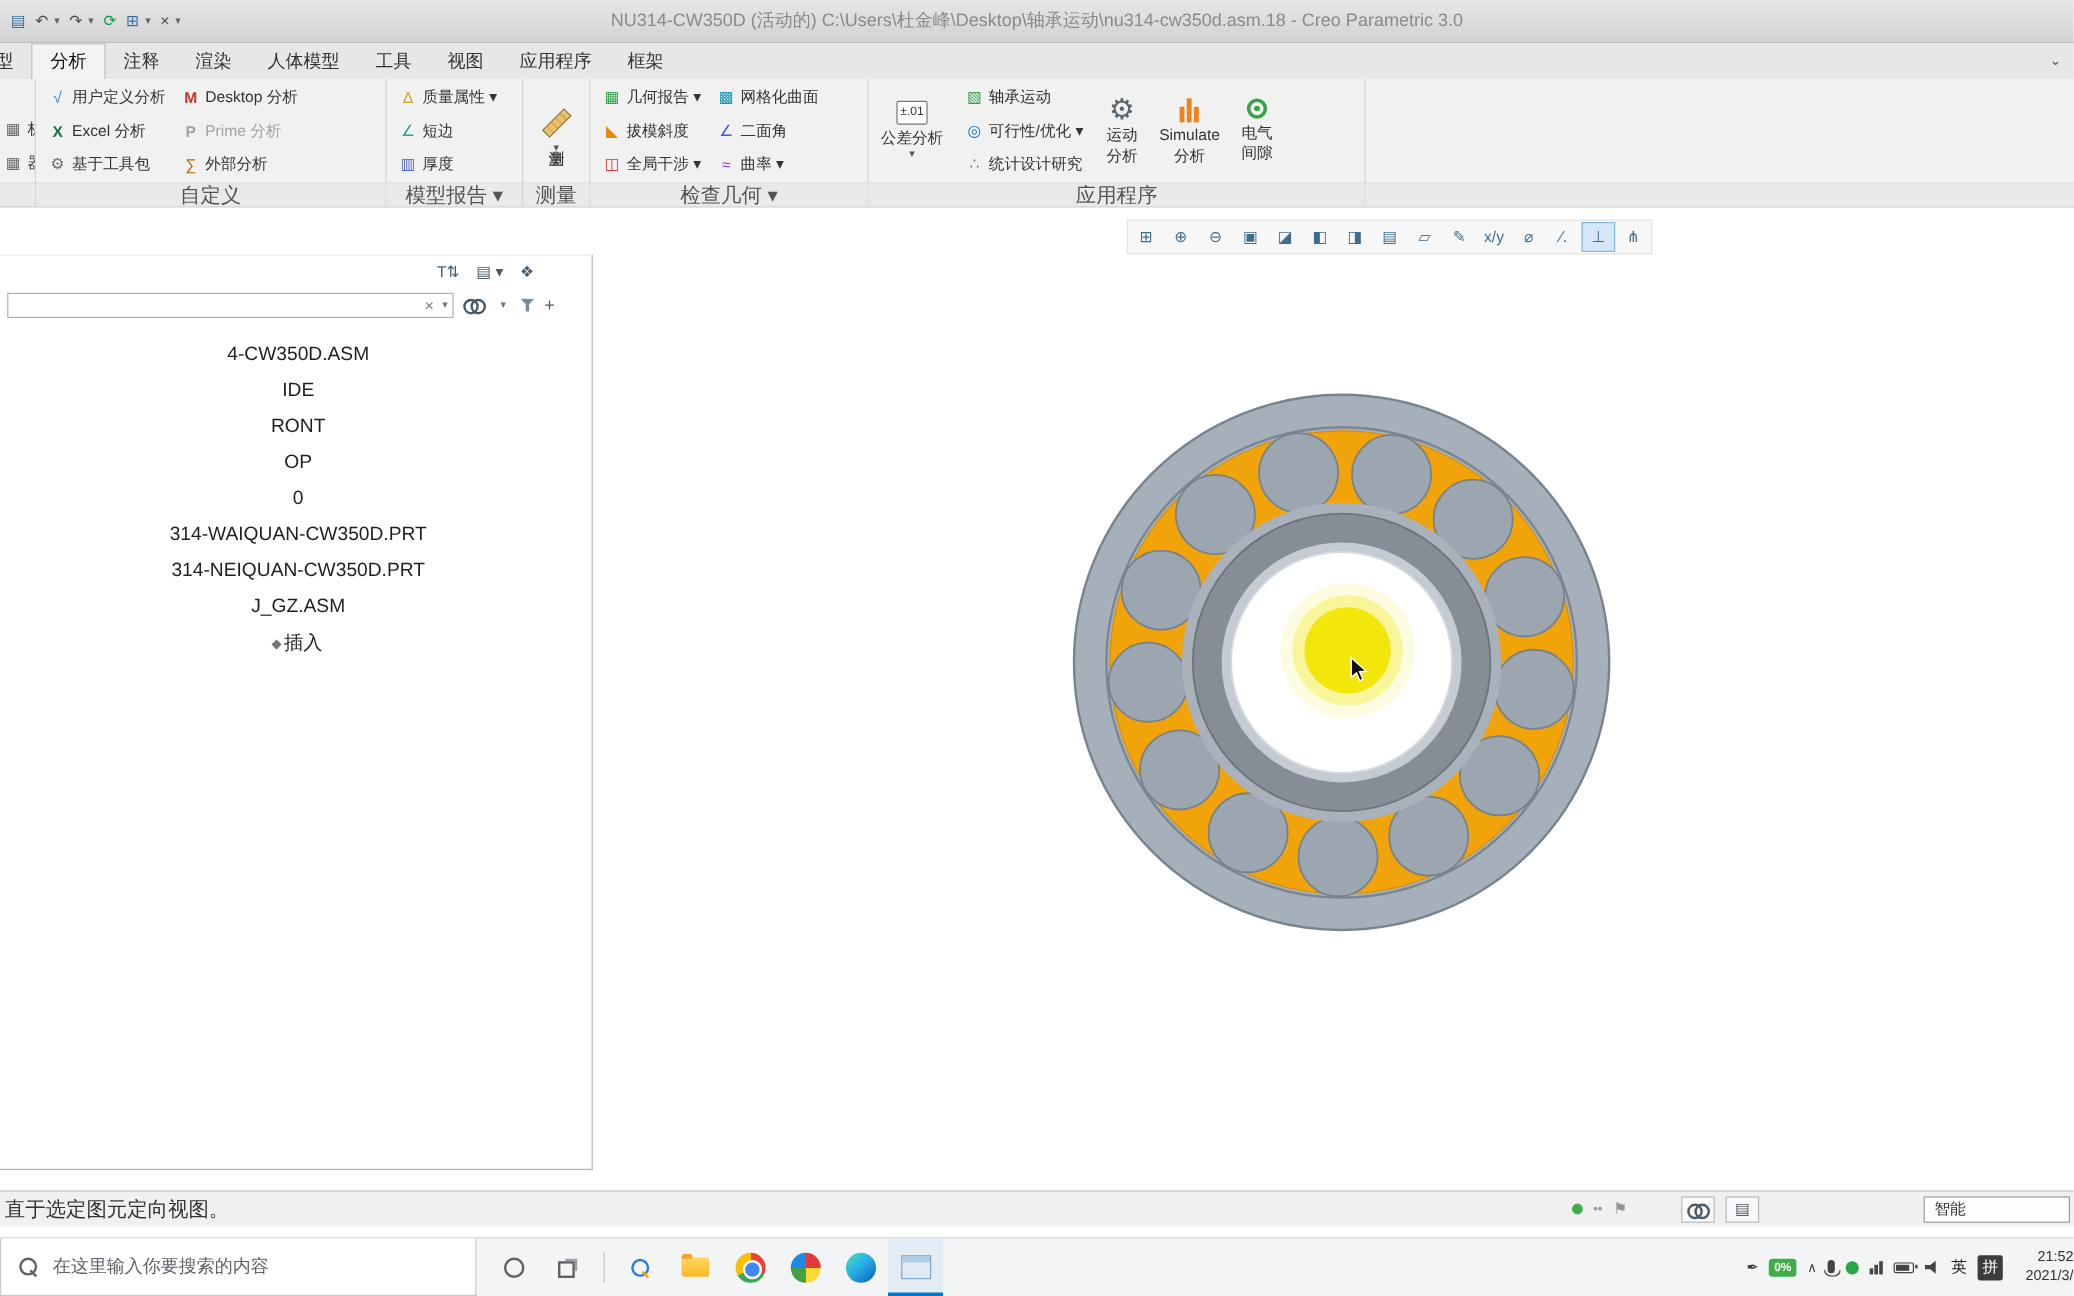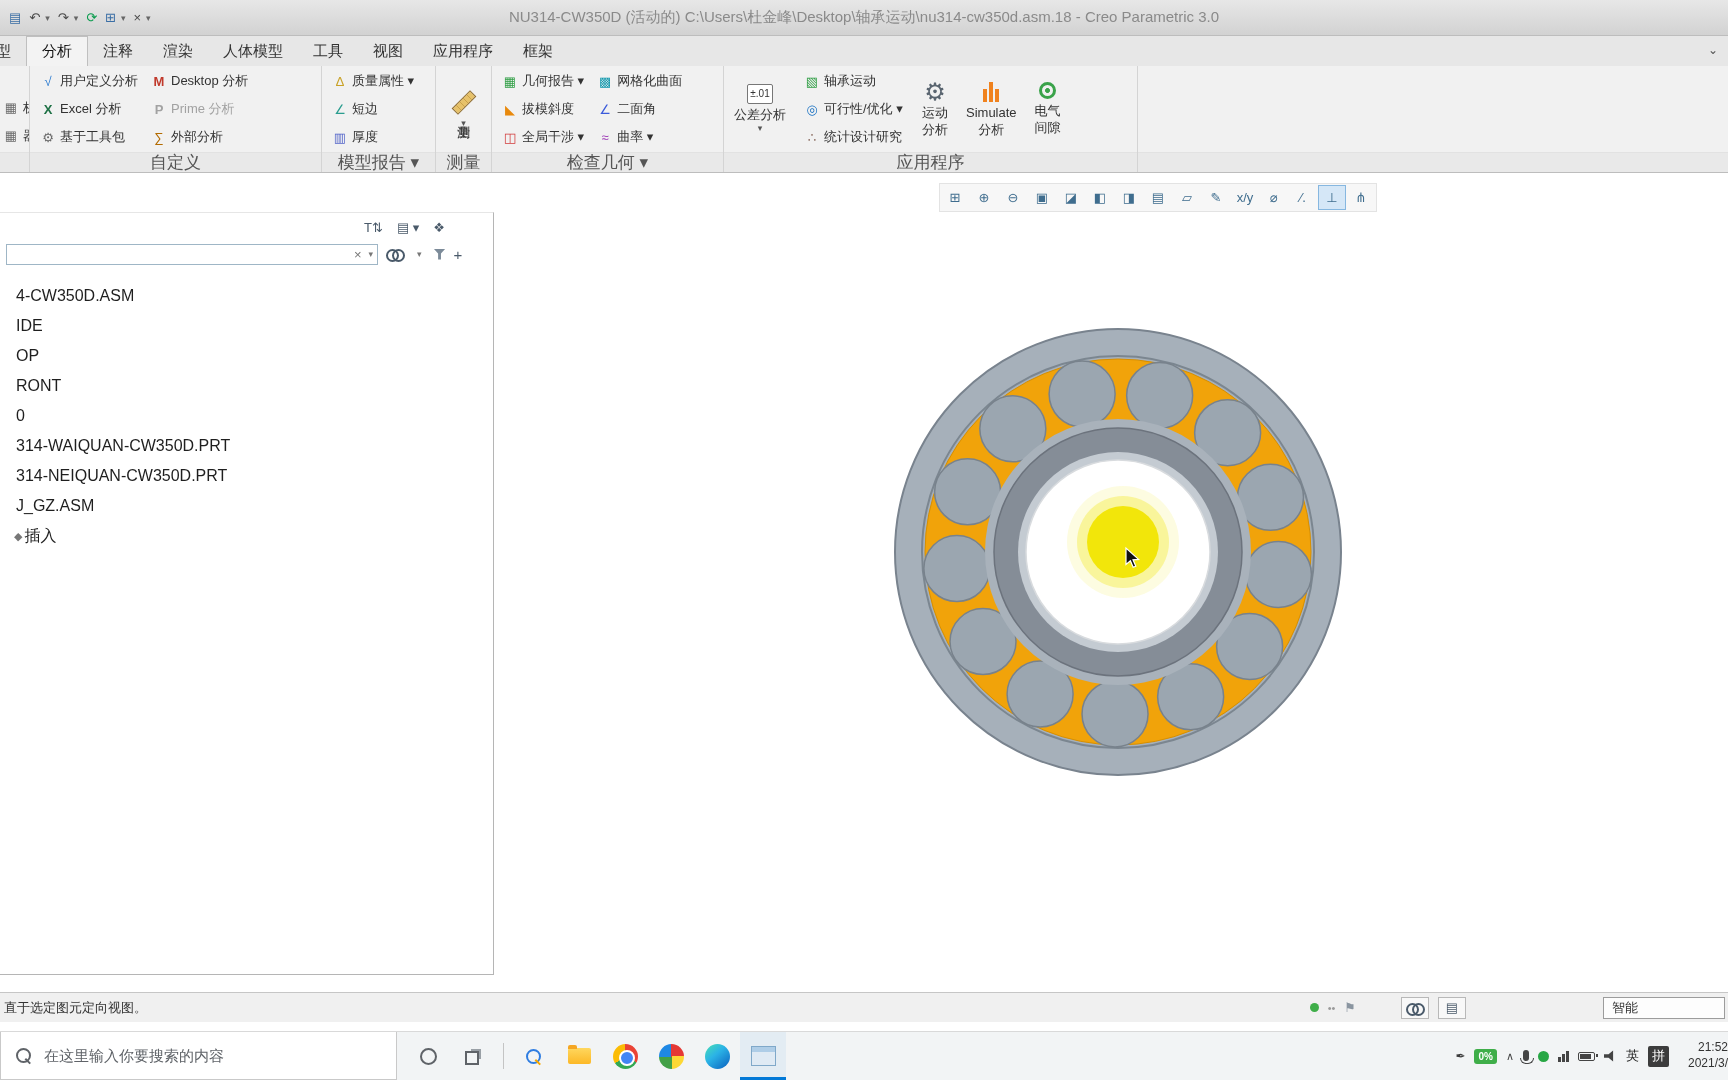--- a/index.html
+++ b/index.html
@@ -101,26 +101,26 @@
   .search-box{flex:0 0 372px;height:21px;border:1px solid #9fb6c6;background:#fff;display:flex;align-items:center;}
   .tree-input{flex:1;border:none;outline:none;height:17px;font-size:13px;padding:0 4px;background:transparent;font-family:inherit;}
   .sx{color:#777;font-size:13px;padding:0 3px;cursor:default;}
   .sd{color:#777;font-size:9px;padding:0 4px;cursor:default;}
   .i-binocs{position:relative;width:19px;height:10px;display:inline-block;}
   .i-binocs::before,.i-binocs::after{content:"";position:absolute;top:0;width:9px;height:9px;border:2px solid #4a5a6a;border-radius:50%;}
   .i-binocs::before{left:0;}.i-binocs::after{right:0;}
   .i-funnel{width:12px;height:11px;background:#7c8b99;clip-path:polygon(0 0,100% 0,62% 45%,62% 100%,38% 100%,38% 45%);}
   .plus{font-size:15px;}
   .tree-items{padding-top:14px;}
-  .tree-item{height:30px;display:flex;align-items:center;font-size:16px;color:#1f1f1f;padding-left:14px;white-space:nowrap;cursor:default;}
+  .tree-item{height:30px;display:flex;align-items:center;font-size:16px;color:#1f1f1f;padding-left:2px;white-space:nowrap;cursor:default;justify-content:center;}
   .tglyph{color:#777;font-size:11px;margin-right:2px;}
   
   .statusbar{position:absolute;top:992px;left:0;width:100%;height:30px;background:#f0f0f0;border-top:1px solid #c6c6c6;
     display:flex;align-items:center;}
-  .sb-msg{font-size:13px;color:#333;padding-left:4px;white-space:nowrap;}
+  .sb-msg{font-size:17px;color:#333;padding-left:4px;white-space:nowrap;}
   .sb-right{margin-left:auto;display:flex;align-items:center;gap:9px;padding-right:3px;}
   .dot{width:9px;height:9px;border-radius:50%;background:var(--status_green);}
   .dots{color:#9a9a9a;font-size:11px;}
   .flagg{color:#8a95a0;font-size:13px;}
   .sb-btn{width:28px;height:22px;border:1px solid #b8b8b8;background:#f8f8f8;display:flex;align-items:center;
     justify-content:center;color:#4a5a6a;font-size:13px;cursor:default;}
   .sb-btn.first{margin-left:36px;}
   .sel-filter{width:122px;height:22px;border:1px solid #9c9c9c;background:#fdfdfd;font-size:13px;color:#333;
     display:flex;align-items:center;padding-left:8px;margin-left:128px;cursor:default;}
   
@@ -534,26 +534,26 @@
           <span>4-CW350D.ASM</span>
         </div>
 
         <div class="tree-item">
           <span class="tglyph"></span>
           <span>IDE</span>
         </div>
 
         <div class="tree-item">
           <span class="tglyph"></span>
+          <span>RONT</span>
+        </div>
+
+        <div class="tree-item">
+          <span class="tglyph"></span>
           <span>OP</span>
-        </div>
-
-        <div class="tree-item">
-          <span class="tglyph"></span>
-          <span>RONT</span>
         </div>
 
         <div class="tree-item">
           <span class="tglyph"></span>
           <span>0</span>
         </div>
 
         <div class="tree-item">
           <span class="tglyph"></span>
           <span>314-WAIQUAN-CW350D.PRT</span>

